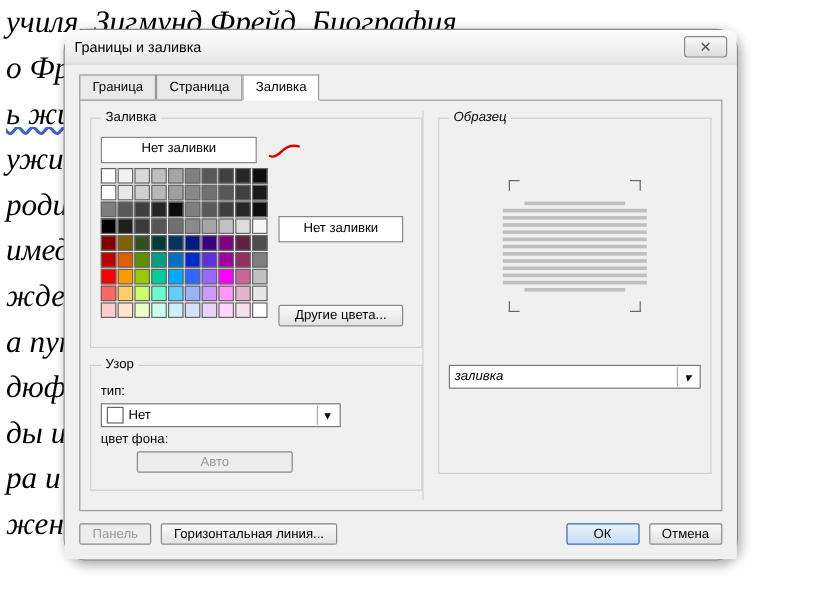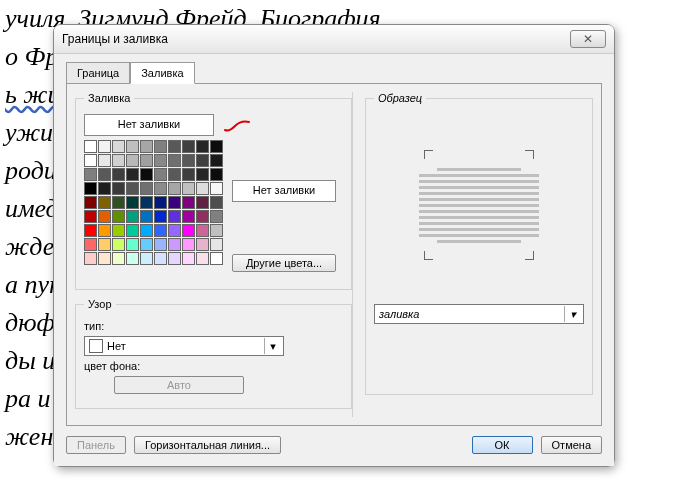--- a/index.html
+++ b/index.html
@@ -24,21 +24,21 @@
     white-space: nowrap;
     overflow: hidden;
   }
   .dialog {
     position: absolute;
     left: 53px;
     top: 24px;
     width: 560px;
     background: #ececec;
     border: 1px solid #888;
-    border-radius: 8px;
+    border-radius: 18px;
     box-shadow: 2px 3px 10px rgba(0,0,0,0.35);
   }
   .titlebar {
     height: 28px;
     background: linear-gradient(#fdfdfd, #e6e6e6);
     border-radius: 6px 6px 0 0;
     border-bottom: 1px solid #ccc;
     display: flex;
     align-items: center;
     padding: 0 8px;
@@ -248,20 +248,21 @@
     <span>Границы и заливка</span>
     <div class="closebtn">
       <span>✕</span>
     </div>
   </div>
 
   <div class="dlgbody">
 
     <div class="tabstrip">
       <div class="tab">Граница</div>
+      <div class="tab">Страница</div>
       <div class="tab active">Заливка</div>
     </div>
 
     <div class="tabpage" style="position:relative;">
 
       <div class="cols">
         <div class="leftcol">
 
           <fieldset style="position:relative; height:180px;">
             <legend>Заливка</legend>

